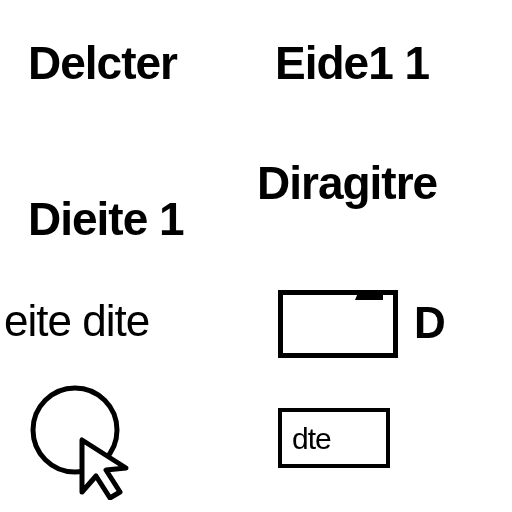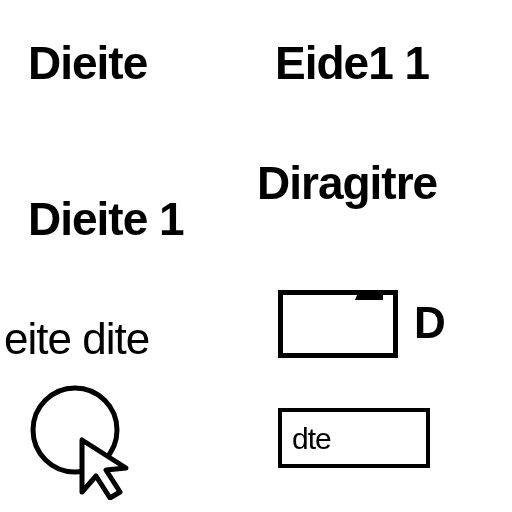--- a/index.html
+++ b/index.html
@@ -58,36 +58,36 @@
     position: absolute;
     font-size: 44px;
     font-weight: 600;
   }
 </style>
 </head>
 <body>
 
 <div class="canvas">
 
-  <div class="label" style="left:28px; top:36px;">Dieite</div>
+  <div class="label" style="left:28px; top:36px;">Delcter</div>
 
   <div class="label" style="left:275px; top:36px;text-align:right;">Eide1 1</div>
 
   <div class="label" style="left:28px; top:156px;margin-top:36px;">Dieite 1</div>
 
   <div class="label" style="left:257px; top:156px;">Diragitre</div>
 
-  <div class="label label-small" style="left:4px; top:296px; font-weight:400;margin-top:18px;">eite dite</div>
+  <div class="label label-small" style="left:4px; top:296px; font-weight:400;">eite dite</div>
 
   <div class="folder-box" style="left:278px; top:290px; width:120px; height:68px;">
     <div class="folder-tab"></div>
   </div>
   <div class="side-letter" style="left:414px; top:298px;">D</div>
 
-  <div class="folder-box" style="left:278px; top:408px; width:152px; height:60px; border-width:4px;padding-left:40px;">
+  <div class="folder-box" style="left:278px; top:408px; width:112px; height:60px; border-width:4px;padding-left:40px;">
     <div class="field-text" style="left:10px; top:10px;">dte</div>
   </div>
 
   <svg class="cursor-icon" style="left:20px; top:370px;" viewBox="0 0 130 130">
     <circle cx="55" cy="60" r="42" fill="none" stroke="#000" stroke-width="5"></circle>
     <path d="M62 70 L62 122 L76 106 L90 128 L100 122 L86 100 L106 98 Z" fill="#fff" stroke="#000" stroke-width="5" stroke-linejoin="round"></path>
   </svg>
 
 </div>
 

